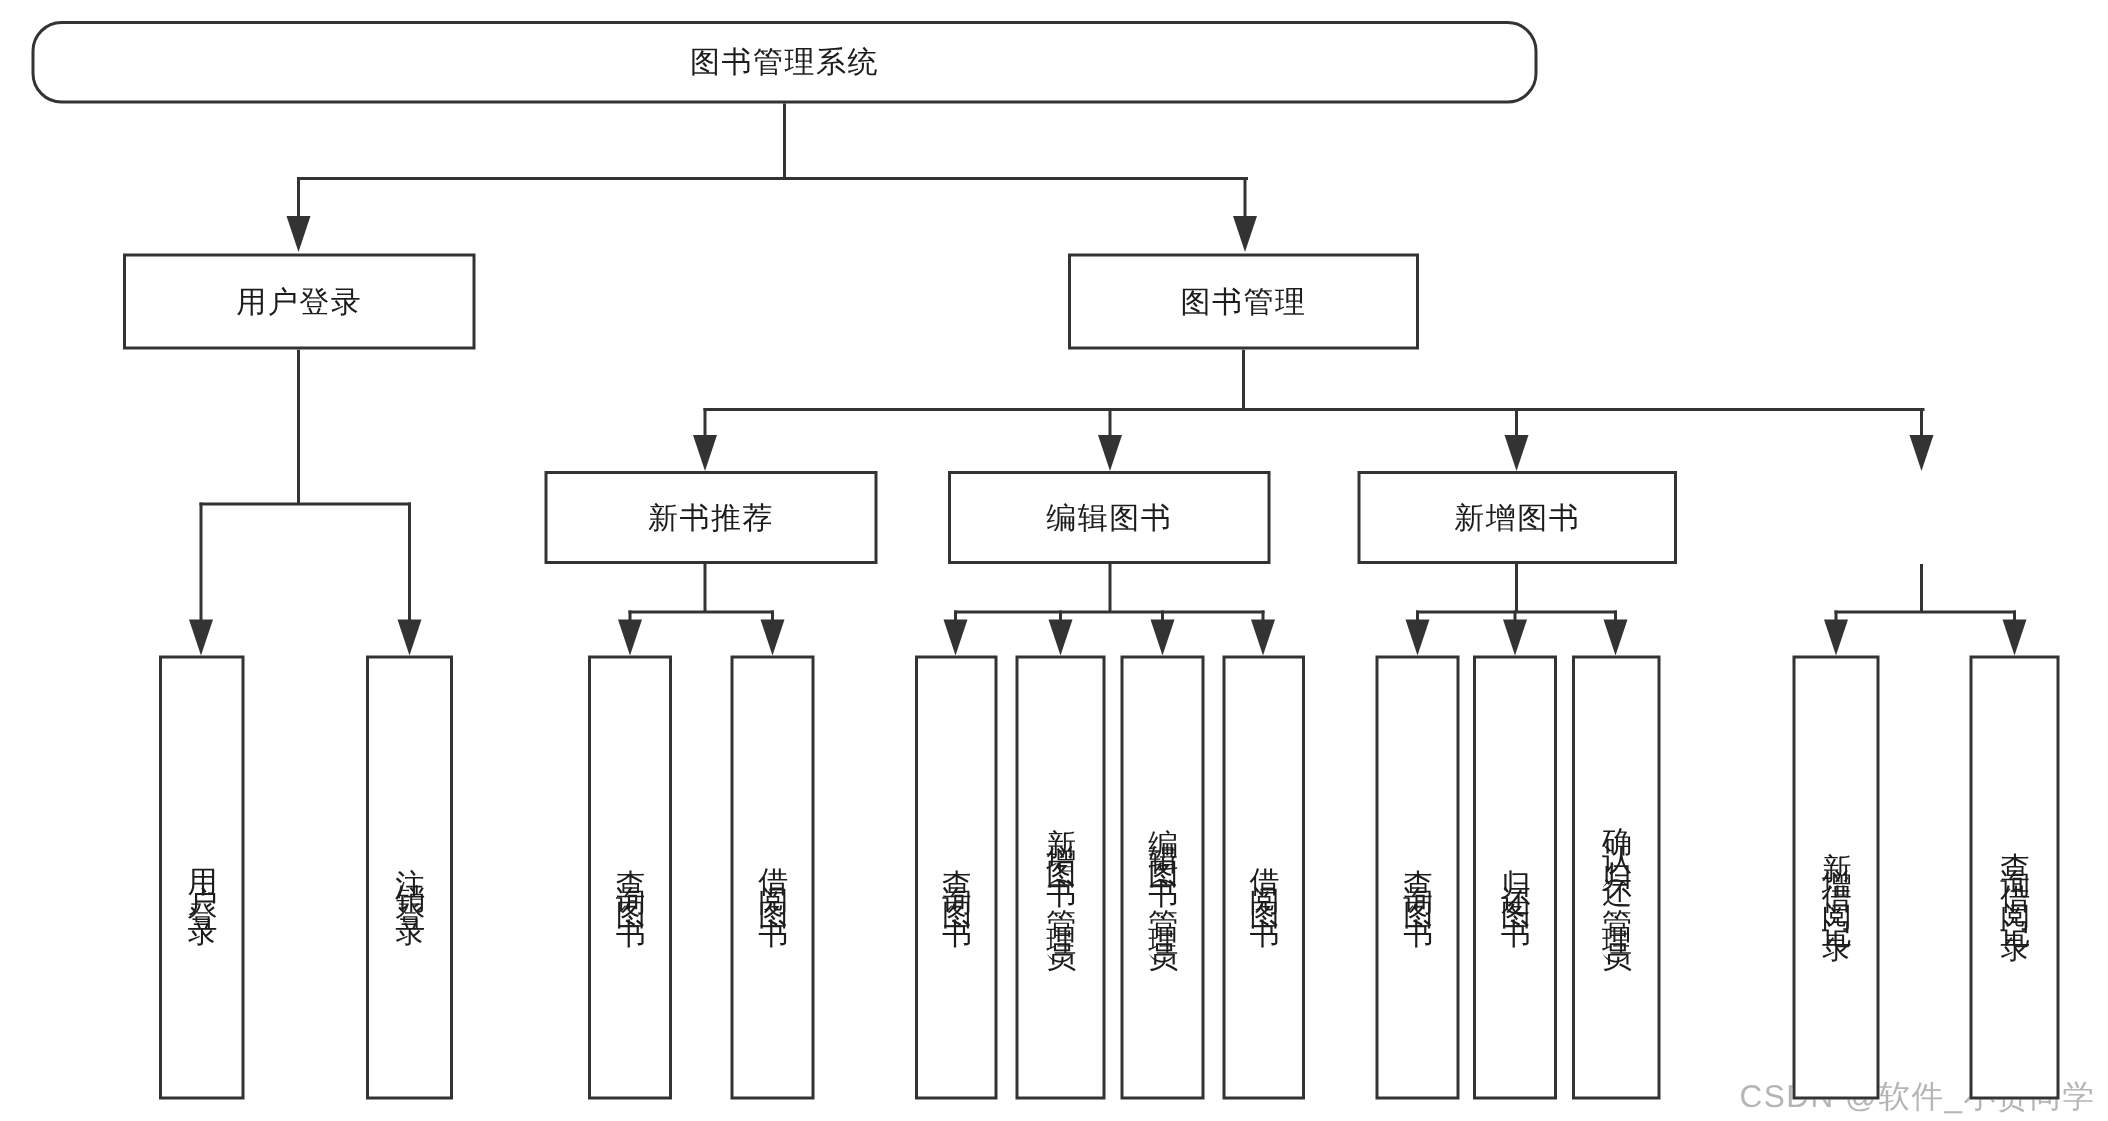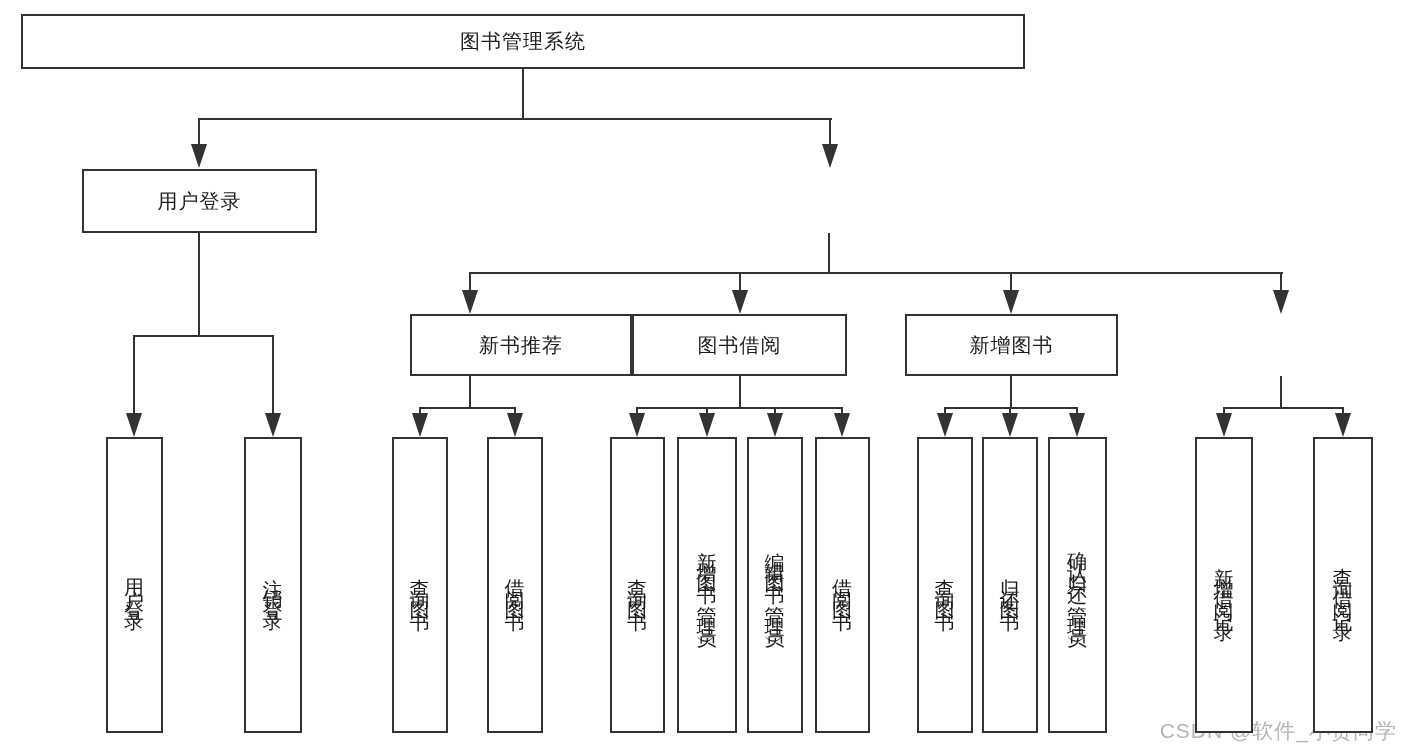--- a/index.html
+++ b/index.html
@@ -110,31 +110,34 @@
     <div class="cline" style="left: 944px; top: 407px; width: 2px; height: 10px;"></div>
     <div class="carrow" style="left: 937px; top: 413px;"></div>
     <div class="cline" style="left: 1009px; top: 407px; width: 2px; height: 10px;"></div>
     <div class="carrow" style="left: 1002px; top: 413px;"></div>
     <div class="cline" style="left: 1076px; top: 407px; width: 2px; height: 10px;"></div>
     <div class="carrow" style="left: 1069px; top: 413px;"></div>
     <div class="cline" style="left: 1223px; top: 407px; width: 2px; height: 10px;"></div>
     <div class="carrow" style="left: 1216px; top: 413px;"></div>
     <div class="cline" style="left: 1342px; top: 407px; width: 2px; height: 10px;"></div>
     <div class="carrow" style="left: 1335px; top: 413px;"></div>
-    <div class="node" style="left: 21px; top: 14px; width: 1004px; height: 55px;">
+    <div class="node" style="left: 21px; top: 14px; width: 1004px; height: 55px; border-radius: 20px;">
       <span class="lbl">图书管理系统</span>
     </div>
     <div class="node" style="left: 82px; top: 169px; width: 235px; height: 64px;">
       <span class="lbl">用户登录</span>
     </div>
-    <div class="node" style="left: 363px; top: 314px; width: 222px; height: 62px; margin-left: 47px;">
+    <div class="node" style="left: 712px; top: 169px; width: 234px; height: 64px;">
+      <span class="lbl">图书管理</span>
+    </div>
+    <div class="node" style="left: 363px; top: 314px; width: 222px; height: 62px;">
       <span class="lbl">新书推荐</span>
     </div>
     <div class="node" style="left: 632px; top: 314px; width: 215px; height: 62px;">
-      <span class="lbl">图书借阅</span>
+      <span class="lbl">编辑图书</span>
     </div>
     <div class="node" style="left: 905px; top: 314px; width: 213px; height: 62px;">
       <span class="lbl">新增图书</span>
     </div>
     <div class="node vertical" style="left: 106px; top: 437px; width: 57px; height: 296px;">
       <span class="lbl">用户登录</span>
     </div>
     <div class="node vertical" style="left: 244px; top: 437px; width: 58px; height: 296px;">
       <span class="lbl">注销登录</span>
     </div>

